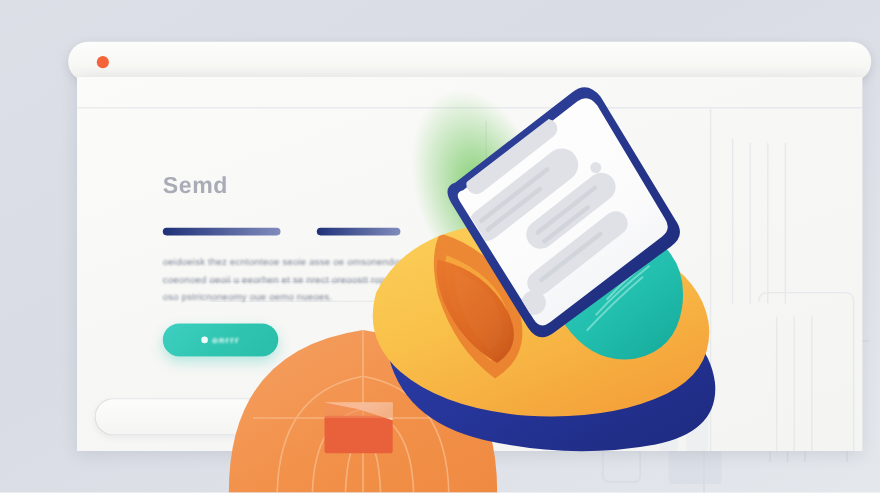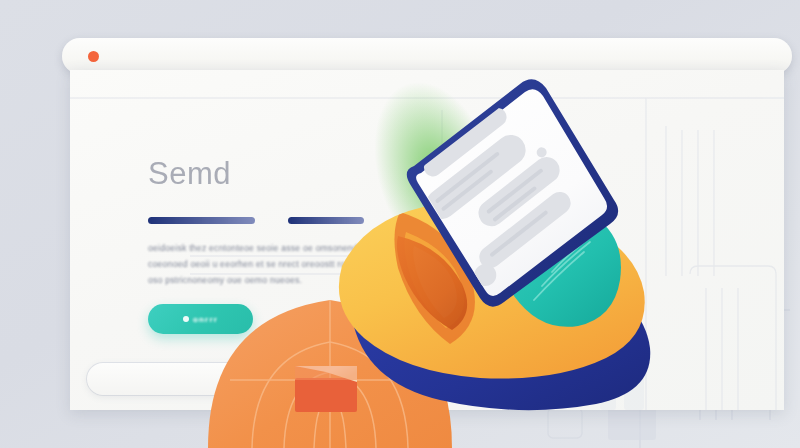--- a/index.html
+++ b/index.html
@@ -77,22 +77,22 @@
 
   
   .content {
     position: absolute;
     left: 78px;
     top: 88px;
     width: 270px;
   }
 
   .heading {
-    font-size: 31px;
-    font-weight: 400;
+    font-size: 21px;
+    font-weight: 700;
     letter-spacing: 0.5px;
     color: #a9acb6;
     filter: blur(0.7px);
     line-height: 1;
     margin: 0;
   }
 
   .bars {
     position: relative;
     margin-top: 28px;

